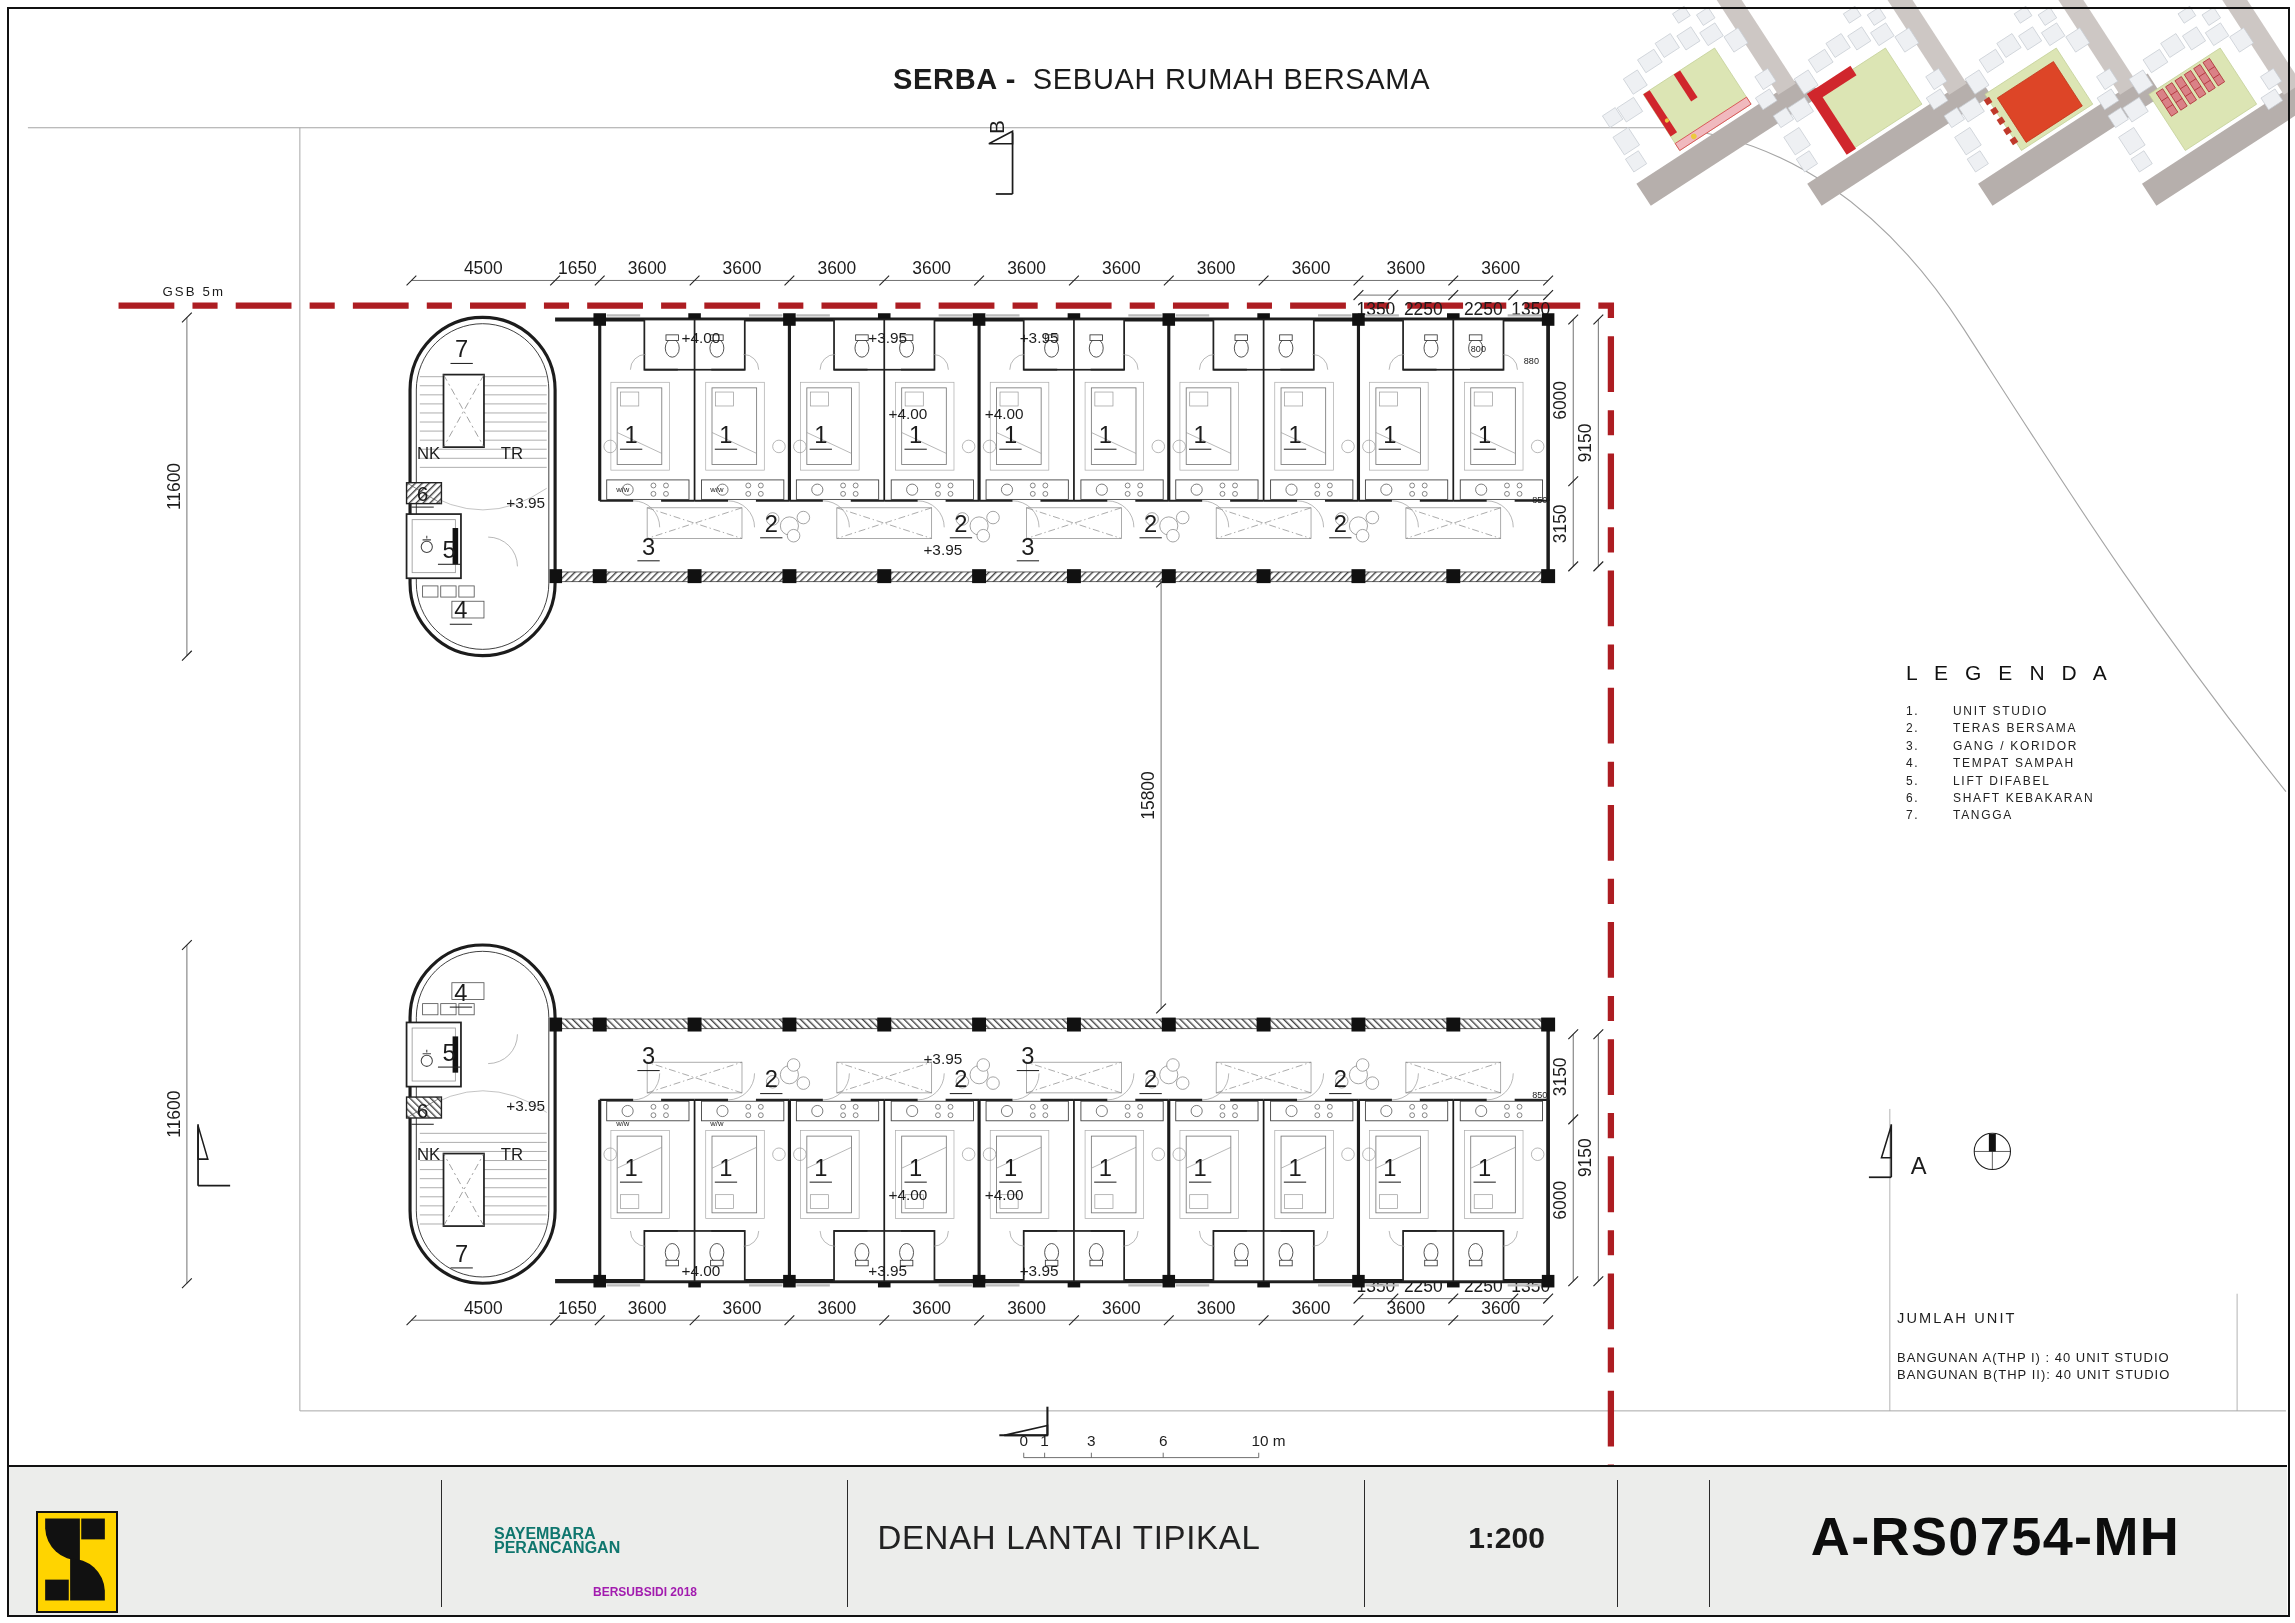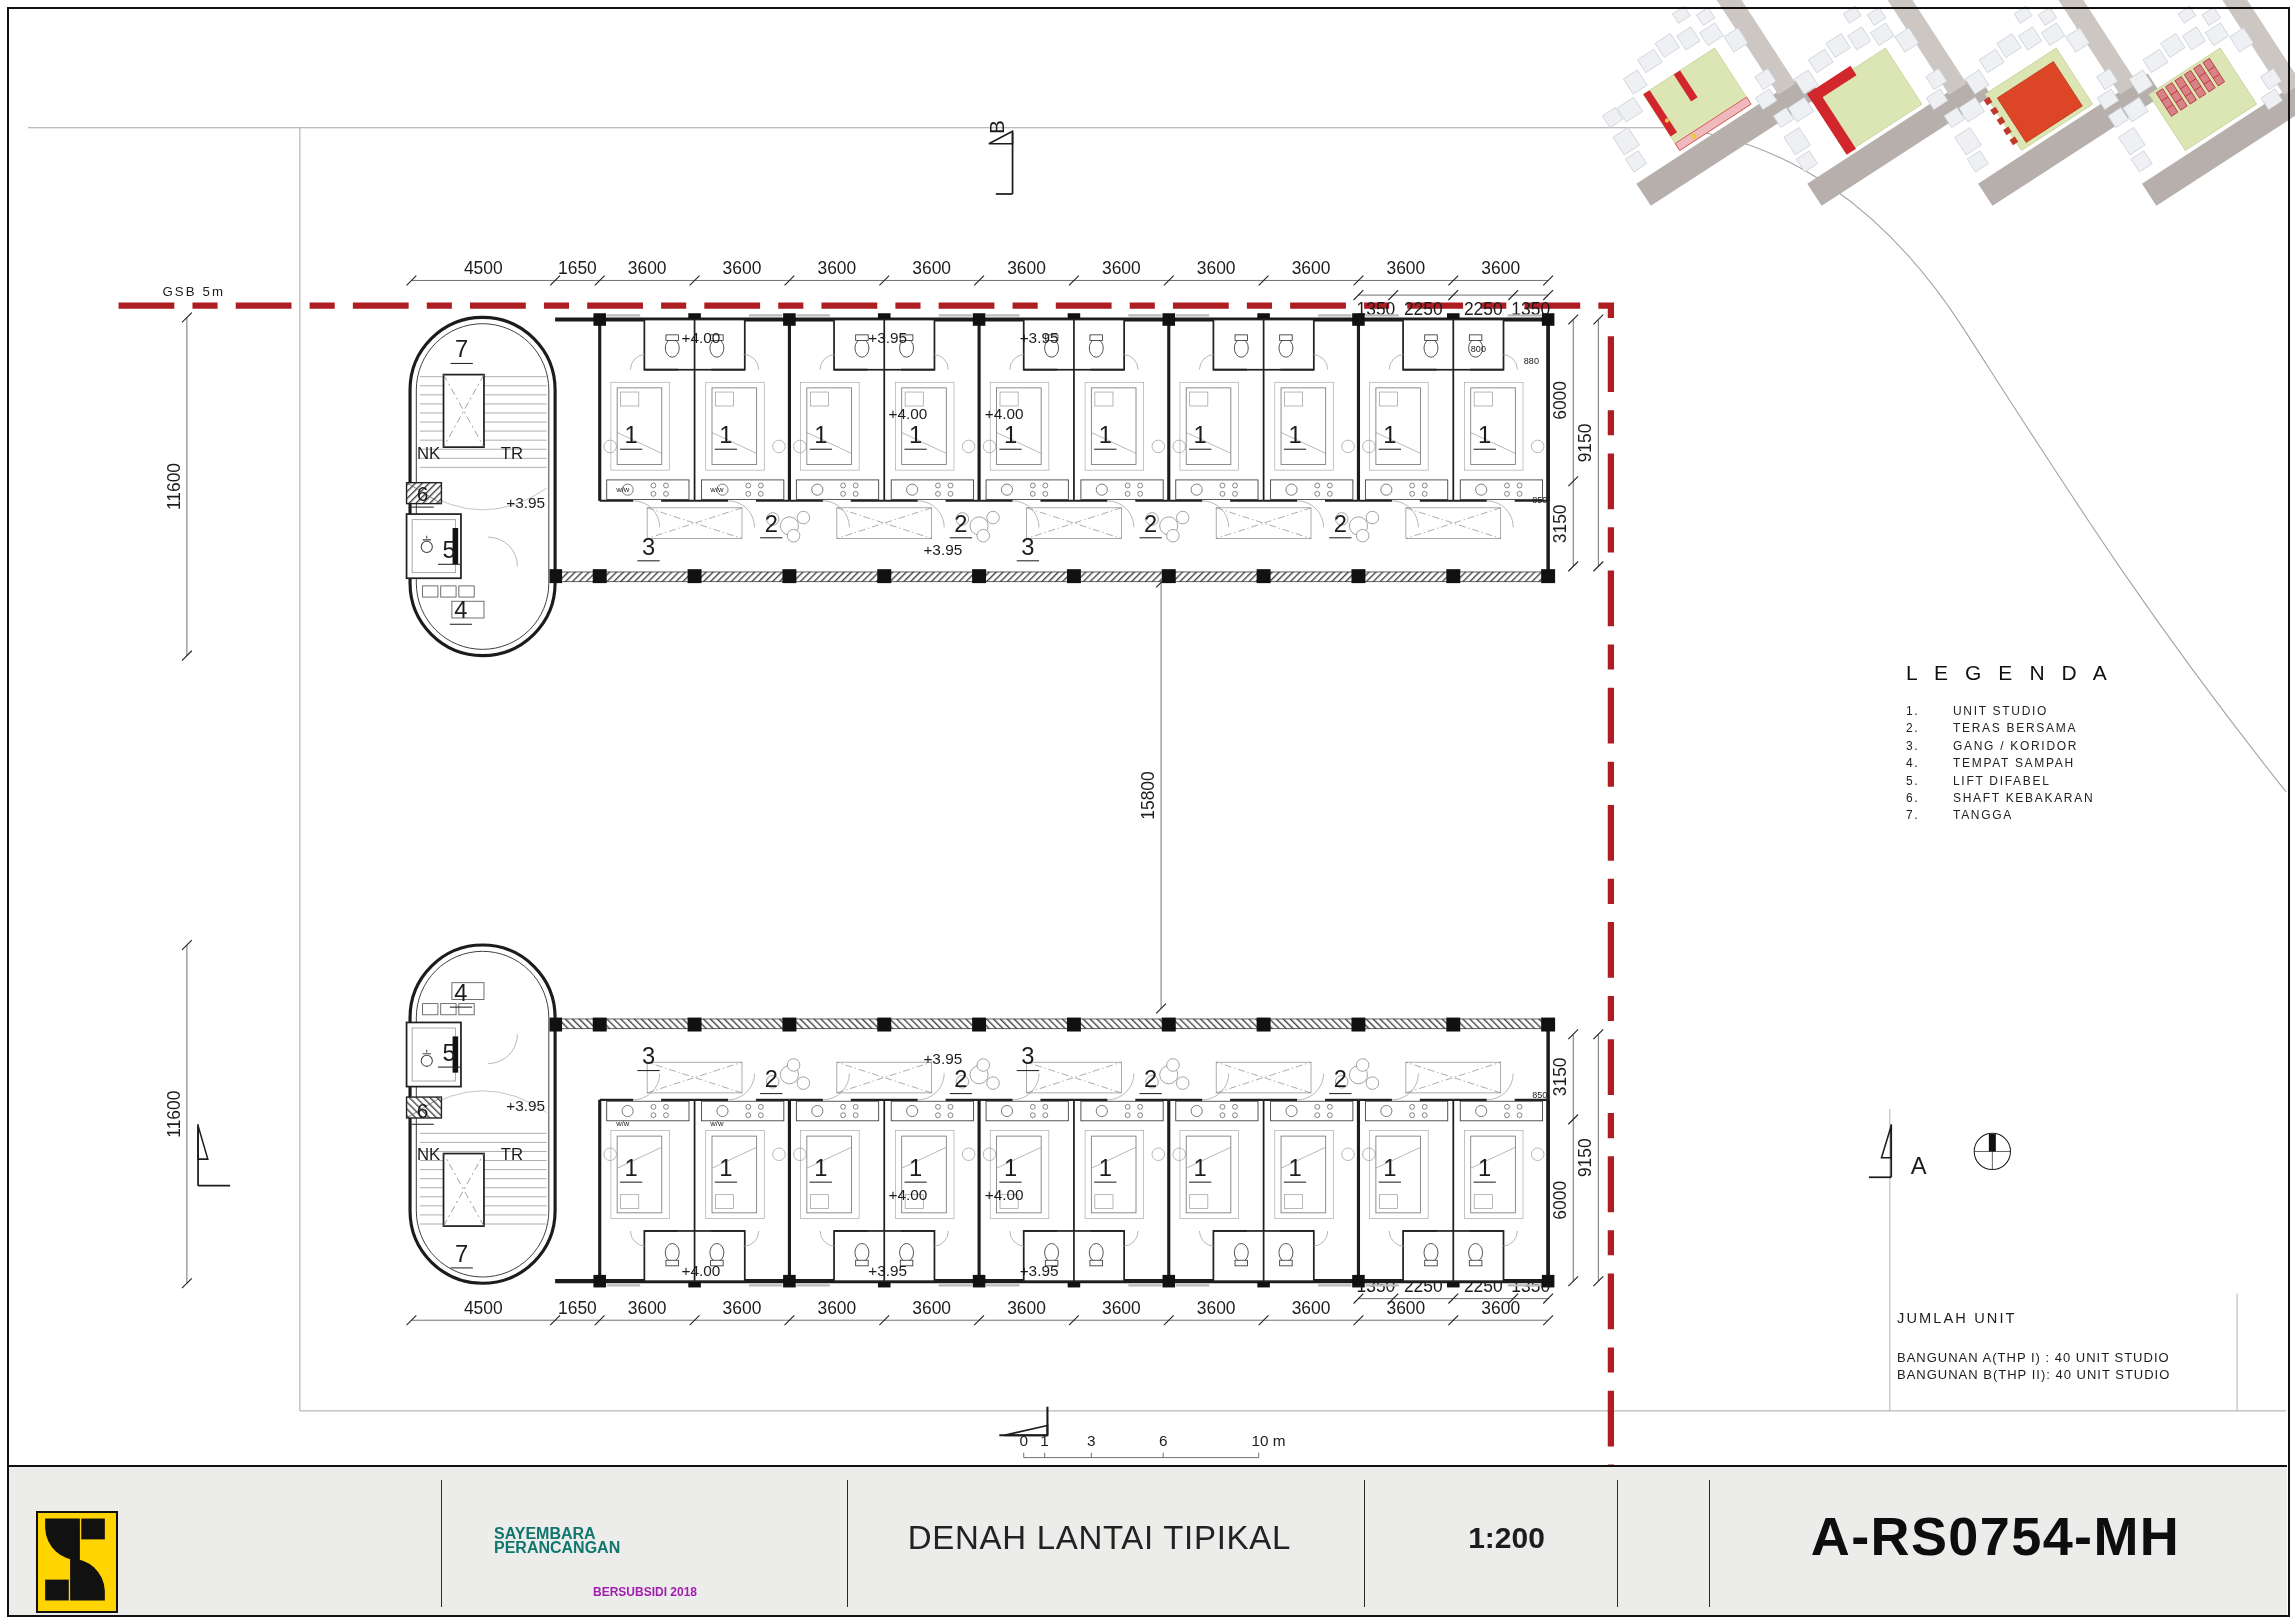--- a/index.html
+++ b/index.html
@@ -19,21 +19,21 @@
   .jumlah-lines{margin-top:23px;}
   .jumlah-line{font-size:13px;letter-spacing:1px;line-height:17.4px;white-space:nowrap;}
   
   .titlebar{position:absolute;left:8.4px;top:1465px;width:2279px;height:150px;background:#ecedeb;border-top:2.8px solid #111;}
   .tb-div{position:absolute;top:1480px;height:127px;width:1.4px;background:#2a2a2a;}
   .logo{position:absolute;left:36px;top:1511px;width:78px;height:98px;background:#ffd400;border:2.1px solid #111;}
   .ministry{position:absolute;left:137px;top:1529px;font-weight:bold;font-size:19px;line-height:23px;white-space:nowrap;}
   .prog-small{position:absolute;left:494px;top:1491px;font-weight:bold;font-size:16px;line-height:14px;color:#0f766e;white-space:nowrap;margin-top:36px;}
   .prog-main{position:absolute;left:444px;top:1518px;width:402px;text-align:center;font-weight:bold;font-size:29px;line-height:33px;letter-spacing:-0.7px;white-space:nowrap;}
   .prog-sub{position:absolute;left:444px;top:1585px;width:402px;text-align:center;font-weight:bold;font-size:12px;color:#a21caf;}
-  .denah{position:absolute;left:847px;top:1519px;width:444px;text-align:right;font-size:33px;letter-spacing:0.7px;color:#222;white-space:nowrap;}
+  .denah{position:absolute;left:847px;top:1519px;width:444px;text-align:center;font-size:33px;letter-spacing:0.7px;color:#222;white-space:nowrap;}
   .scaleval{position:absolute;left:1380px;top:1521px;width:253px;text-align:center;font-weight:bold;font-size:30px;}
   .codecell{position:absolute;left:1709px;top:1505px;width:573px;text-align:center;font-weight:bold;font-size:54px;letter-spacing:1.4px;color:#0d0d0d;white-space:nowrap;}
 </style>
 </head>
 <body>
 
 <div class="sheet">
   <svg class="plan" id="plan" viewBox="0 0 3291 2327">
       <defs>
         <pattern id="hatch" width="7" height="7" patternUnits="userSpaceOnUse" patternTransform="rotate(45)">
@@ -1030,20 +1030,21 @@
         <line x1="-4" y1="-27" x2="7" y2="-27" stroke="#a8272e" stroke-width="1"></line>
         <rect x="12" y="-54" width="11" height="40" fill="#da8186" stroke="#a8272e" stroke-width="1"></rect>
         <line x1="12" y1="-40" x2="23" y2="-40" stroke="#a8272e" stroke-width="1"></line>
         <line x1="12" y1="-27" x2="23" y2="-27" stroke="#a8272e" stroke-width="1"></line>
         <rect x="28" y="-54" width="11" height="40" fill="#da8186" stroke="#a8272e" stroke-width="1"></rect>
         <line x1="28" y1="-40" x2="39" y2="-40" stroke="#a8272e" stroke-width="1"></line>
         <line x1="28" y1="-27" x2="39" y2="-27" stroke="#a8272e" stroke-width="1"></line>
       </g>
     </svg>
 
+  <div class="sheet-title"><b>SERBA -</b><span>SEBUAH RUMAH BERSAMA</span></div>
 
   <div class="legend-panel">
     <div class="legend-title">L E G E N D A</div>
     <div class="legend-items" id="legend-items">
         <div class="legend-row">
           <div class="legend-num">1.</div>
           <div>UNIT STUDIO</div>
         </div>
         <div class="legend-row">
           <div class="legend-num">2.</div>

